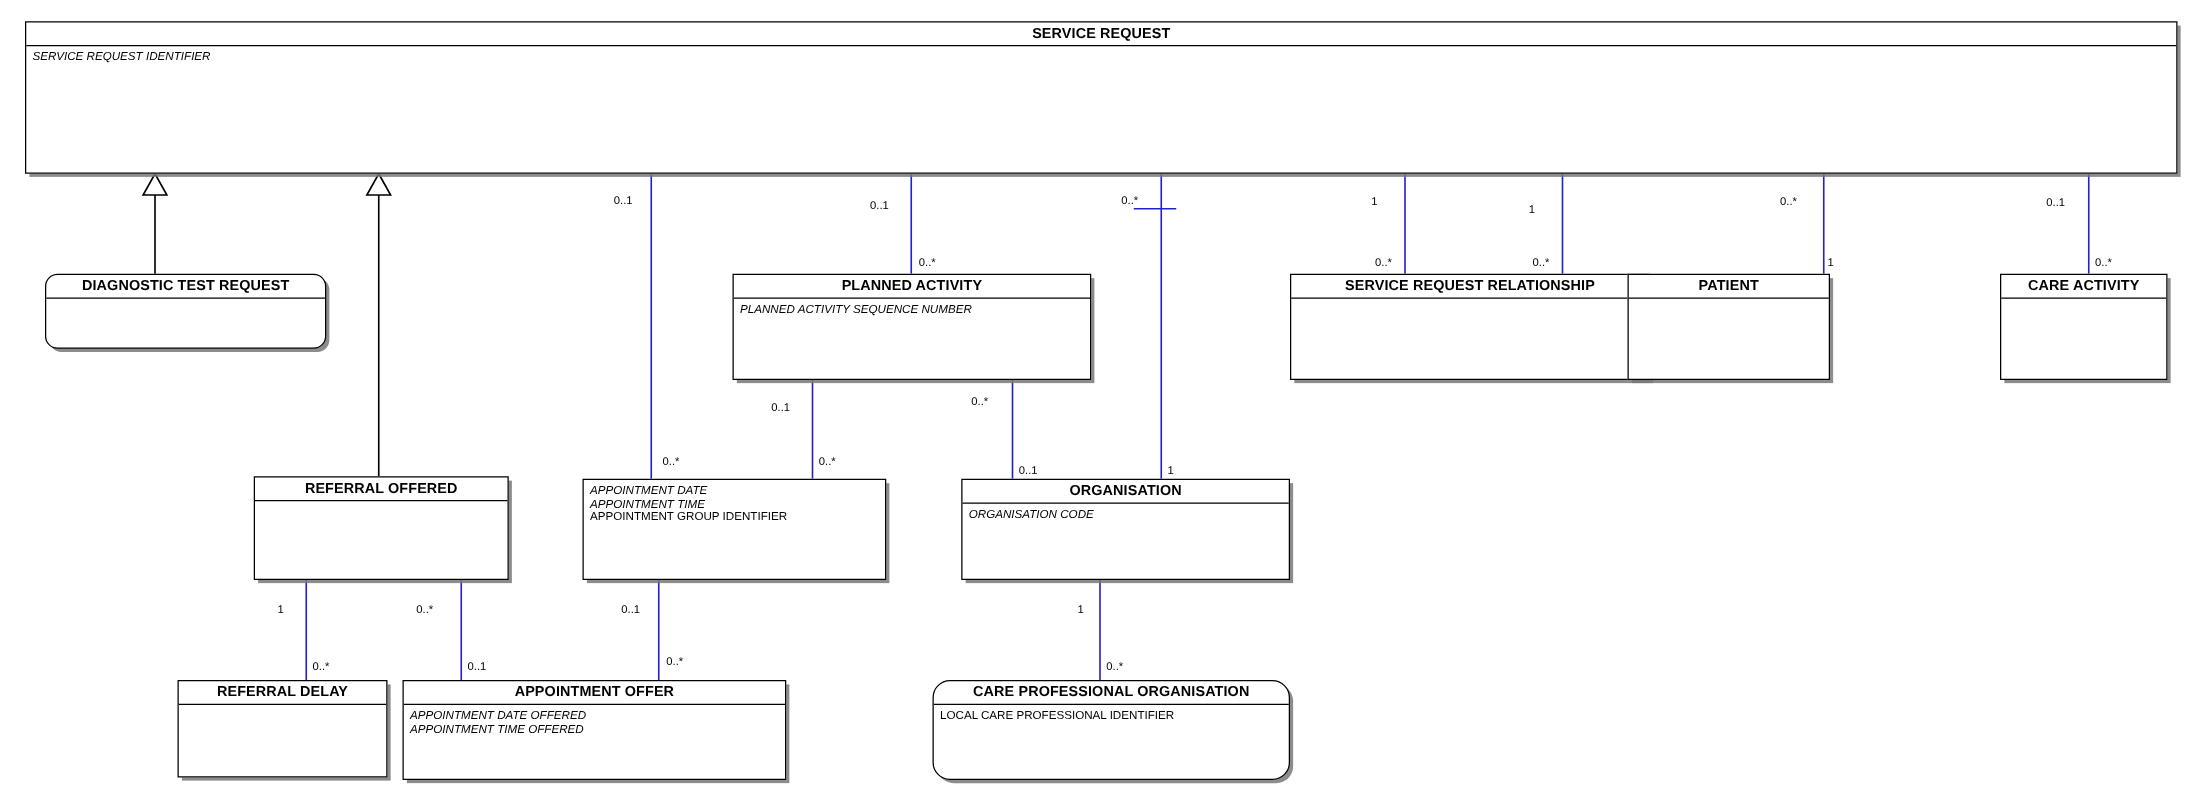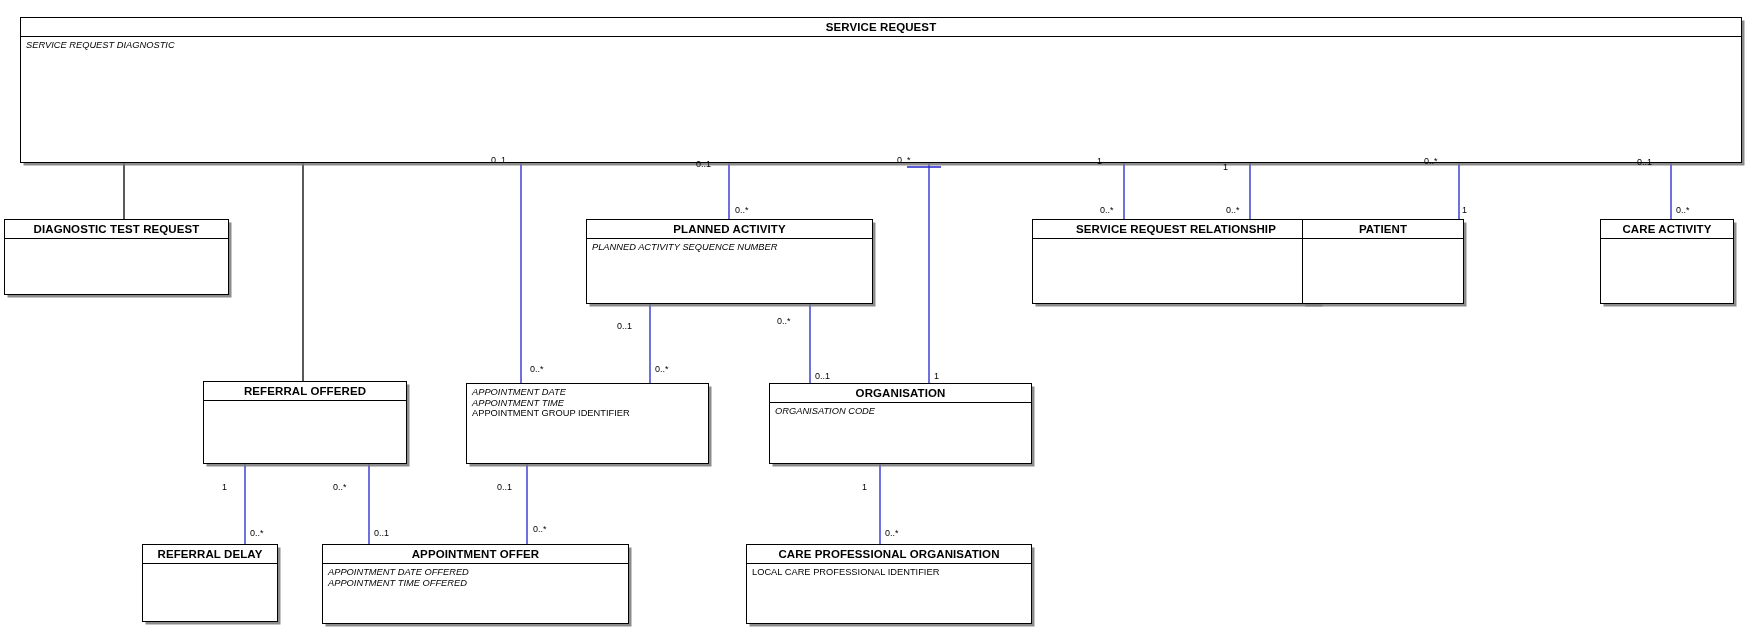--- a/index.html
+++ b/index.html
@@ -34,27 +34,27 @@
       <line x1="369" y1="464" x2="369" y2="544" stroke="#2222cc" stroke-width="1.3"></line>
       <line x1="527" y1="464" x2="527" y2="544" stroke="#2222cc" stroke-width="1.3"></line>
       <line x1="880" y1="464" x2="880" y2="544" stroke="#2222cc" stroke-width="1.3"></line>
       <line x1="907" y1="167" x2="941" y2="167" stroke="#2222cc" stroke-width="1.3"></line>
       <line x1="124" y1="156" x2="124" y2="219" stroke="#000" stroke-width="1.3"></line>
       <polygon points="124,139 114.5,156 133.5,156" fill="#ffffff" stroke="#000" stroke-width="1.3"></polygon>
       <line x1="303" y1="156" x2="303" y2="381" stroke="#000" stroke-width="1.3"></line>
       <polygon points="303,139 293.5,156 312.5,156" fill="#ffffff" stroke="#000" stroke-width="1.3"></polygon>
     </svg>
   <div id="entities-layer">
-      <div class="entity" style="left: 20px; top: 17px; width: 1722px; height: 146px;">
+      <div class="entity" style="left: 20px; top: 17px; width: 1722px; height: 122px;">
         <div class="ent-title">SERVICE REQUEST</div>
         <div class="ent-attrs">
-          <div class="attr italic">SERVICE REQUEST DIAGNOSTIC</div>
+          <div class="attr italic">SERVICE REQUEST IDENTIFIER</div>
         </div>
       </div>
-      <div class="entity" style="left: 4px; top: 219px; width: 225px; height: 76px;">
+      <div class="entity" style="left: 36px; top: 219px; width: 225px; height: 60px; border-radius: 10px;">
         <div class="ent-title">DIAGNOSTIC TEST REQUEST</div>
         <div class="ent-attrs"></div>
       </div>
       <div class="entity" style="left: 586px; top: 219px; width: 287px; height: 85px;">
         <div class="ent-title">PLANNED ACTIVITY</div>
         <div class="ent-attrs">
           <div class="attr italic">PLANNED ACTIVITY SEQUENCE NUMBER</div>
         </div>
       </div>
       <div class="entity" style="left: 1032px; top: 219px; width: 288px; height: 85px;">
@@ -79,32 +79,32 @@
           <div class="attr italic">APPOINTMENT TIME</div>
           <div class="attr">APPOINTMENT GROUP IDENTIFIER</div>
         </div>
       </div>
       <div class="entity" style="left: 769px; top: 383px; width: 263px; height: 81px;">
         <div class="ent-title">ORGANISATION</div>
         <div class="ent-attrs">
           <div class="attr italic">ORGANISATION CODE</div>
         </div>
       </div>
-      <div class="entity" style="left: 142px; top: 544px; width: 136px; height: 78px;">
+      <div class="entity" style="left: 142px; top: 544px; width: 168px; height: 78px;">
         <div class="ent-title">REFERRAL DELAY</div>
         <div class="ent-attrs"></div>
       </div>
       <div class="entity" style="left: 322px; top: 544px; width: 307px; height: 80px;">
         <div class="ent-title">APPOINTMENT OFFER</div>
         <div class="ent-attrs">
           <div class="attr italic">APPOINTMENT DATE OFFERED</div>
           <div class="attr italic">APPOINTMENT TIME OFFERED</div>
         </div>
       </div>
-      <div class="entity" style="left: 746px; top: 544px; width: 286px; height: 80px;">
+      <div class="entity" style="left: 746px; top: 544px; width: 286px; height: 80px; border-radius: 14px;">
         <div class="ent-title">CARE PROFESSIONAL ORGANISATION</div>
         <div class="ent-attrs">
           <div class="attr">LOCAL CARE PROFESSIONAL IDENTIFIER</div>
         </div>
       </div>
     </div>
   <div id="mult-layer">
       <div class="mult" style="left: 491px; top: 156px;">0..1</div>
       <div class="mult" style="left: 696px; top: 160px;">0..1</div>
       <div class="mult" style="left: 735px; top: 206px;">0..*</div>

